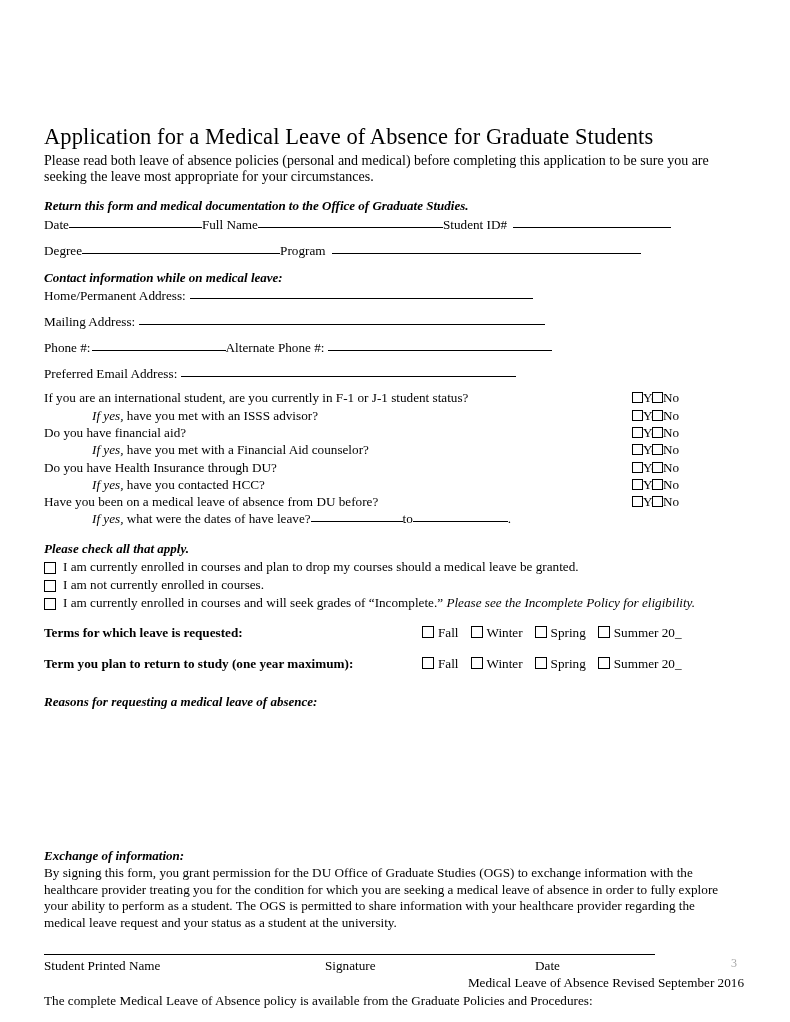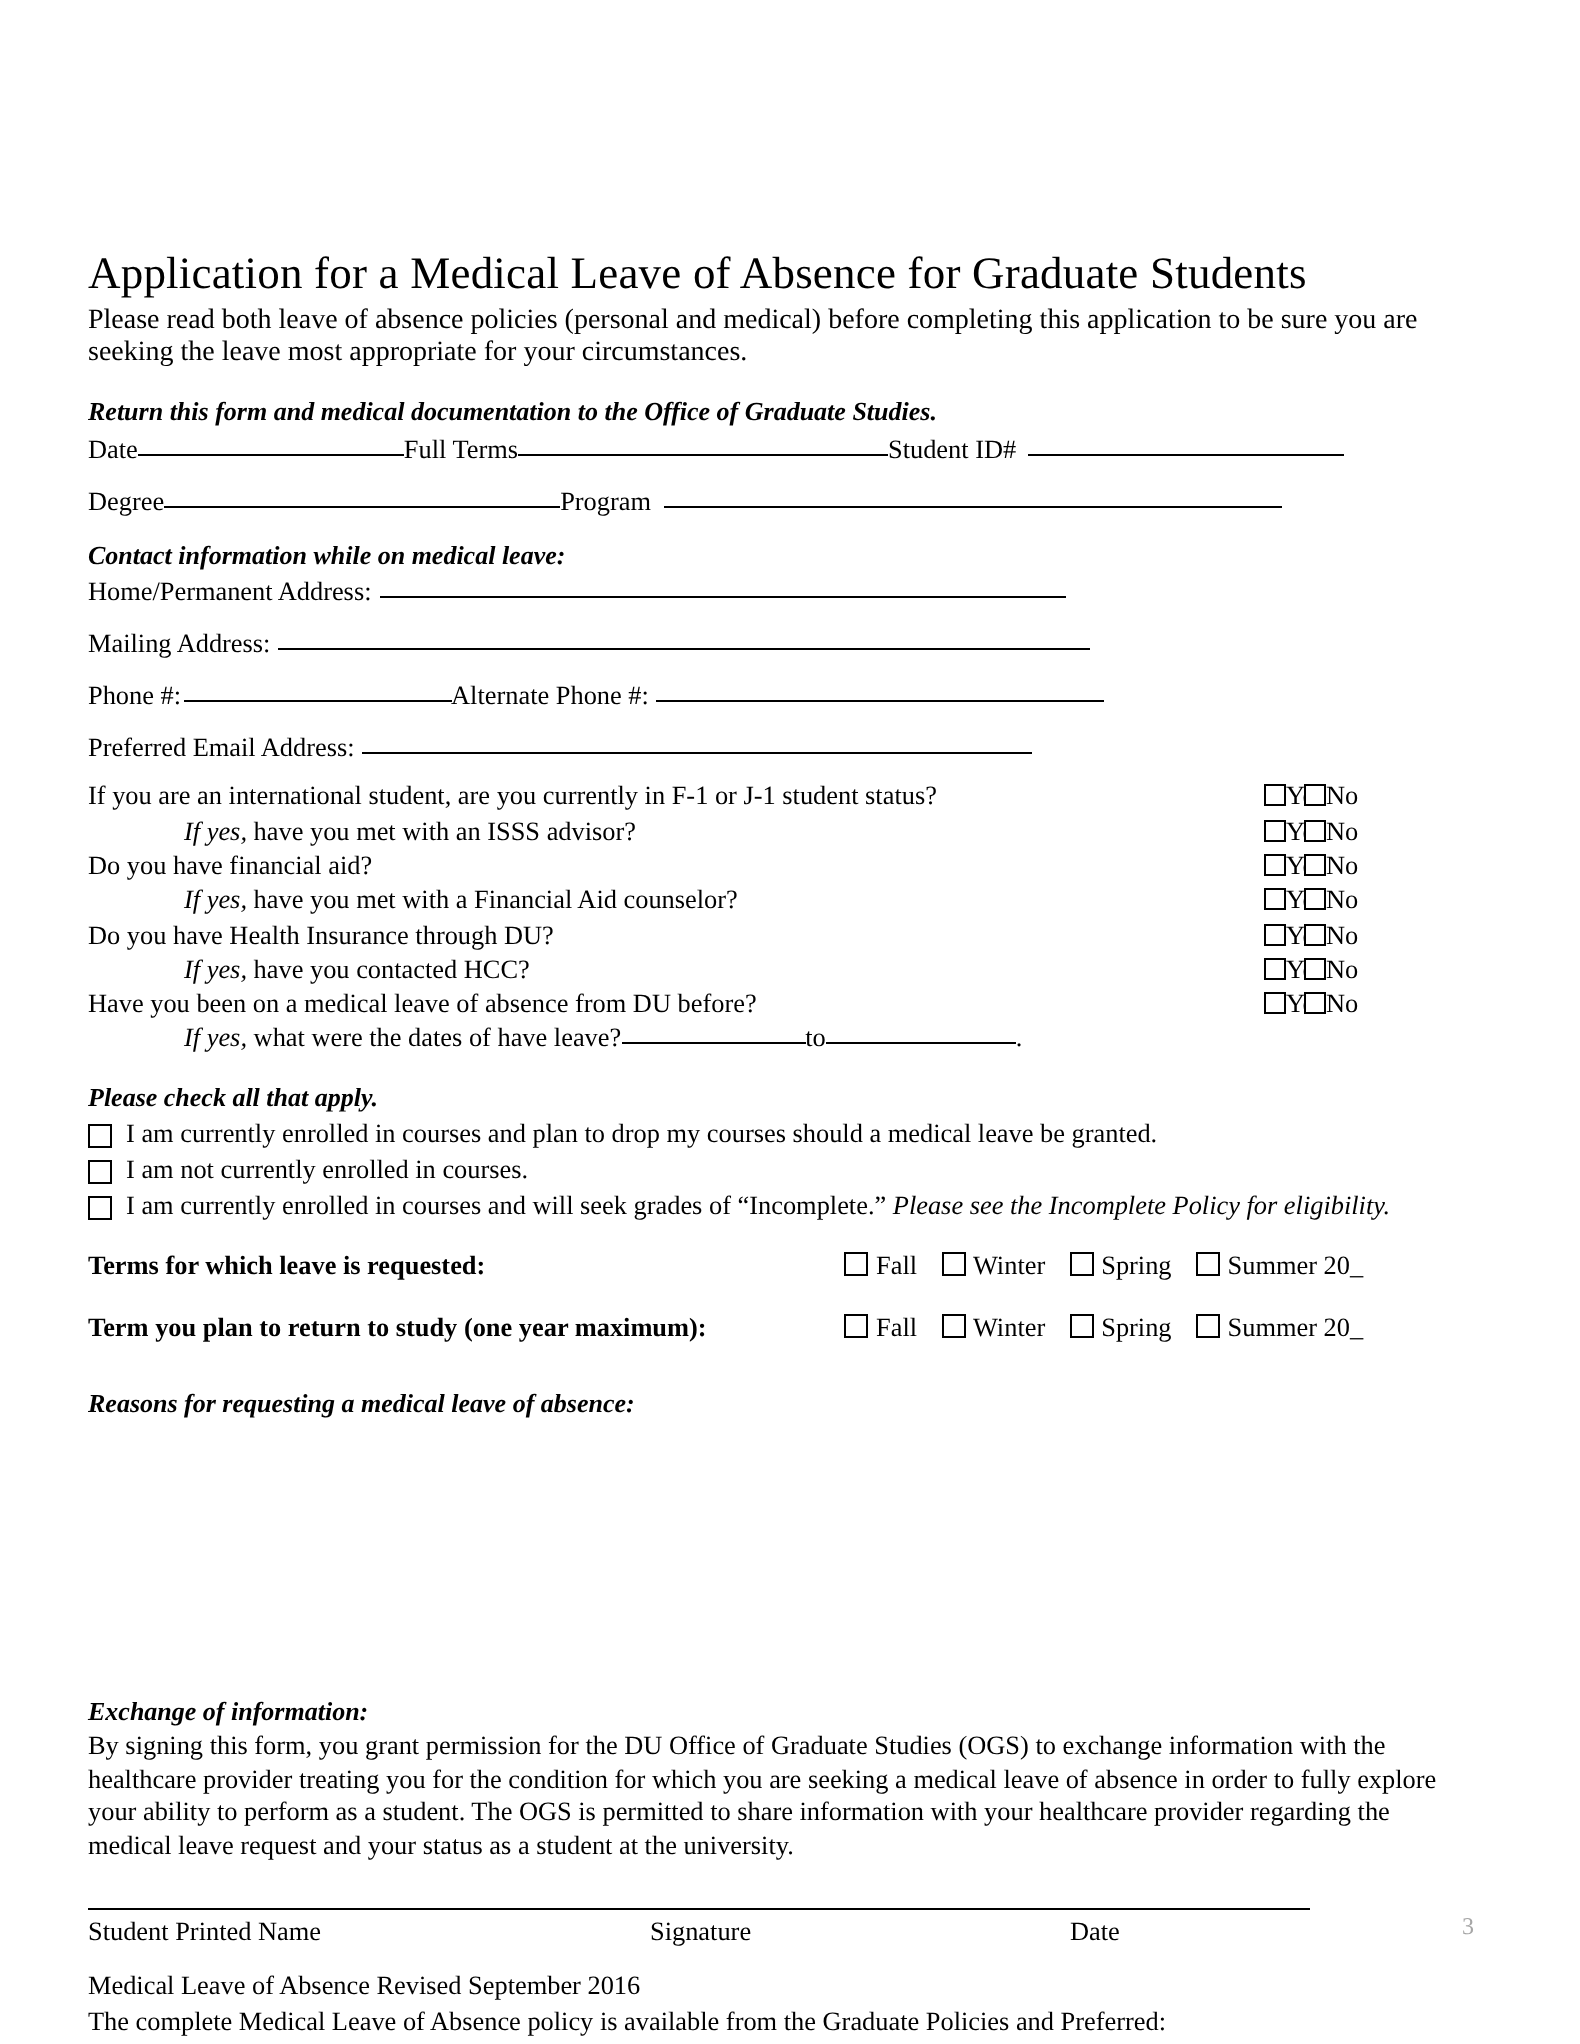--- a/index.html
+++ b/index.html
@@ -205,21 +205,21 @@
 
 <div class="page">
   <div class="content">
 
     <h1 class="doc-title">Application for a Medical Leave of Absence for Graduate Students</h1>
     <p class="intro">Please read both leave of absence policies (personal and medical) before completing this application to be sure you are seeking the leave most appropriate for your circumstances.</p>
 
     <div class="section-head">Return this form and medical documentation to the Office of Graduate Studies.</div>
 
     <div class="row" style="margin-top:2px;">
-      <span>Date</span><span class="blank" style="width:133px;"></span><span>Full Terms</span><span class="blank" style="width:185px;"></span><span>Student ID#</span><span class="blank" style="width:158px;margin-left:6px;"></span>
+      <span>Date</span><span class="blank" style="width:133px;"></span><span>Full Name</span><span class="blank" style="width:185px;"></span><span>Student ID#</span><span class="blank" style="width:158px;margin-left:6px;"></span>
     </div>
 
     <div class="row" style="margin-top:9px;">
       <span>Degree</span><span class="blank" style="width:198px;"></span><span>Program</span><span class="blank" style="width:309px;margin-left:6px;"></span>
     </div>
 
     <div class="gap10"></div>
 
     <div class="section-head" style="margin-bottom:1px;">Contact information while on medical leave:</div>
 
@@ -335,19 +335,19 @@
 
     <div style="height:23px;"></div>
 
     <div class="sig-rule"></div>
     <div class="sig-labels">
       <span class="sig-name">Student Printed Name</span>
       <span class="sig-sign">Signature</span>
       <span class="sig-date">Date</span>
     </div>
 
-    <div class="footer-line" style="margin-top:10px;">Medical Leave of Absence Revised September 2016</div>
-    <div class="footer-line">The complete Medical Leave of Absence policy is available from the Graduate Policies and Preferred:</div>
+    <div class="footer-line" style="margin-top:0;text-align:right;">Medical Leave of Absence Revised September 2016</div>
+    <div class="footer-line">The complete Medical Leave of Absence policy is available from the Graduate Policies and Procedures:</div>
 
   </div>
 
   <div class="page-number">3</div>
 </div>
 
 </body></html>

